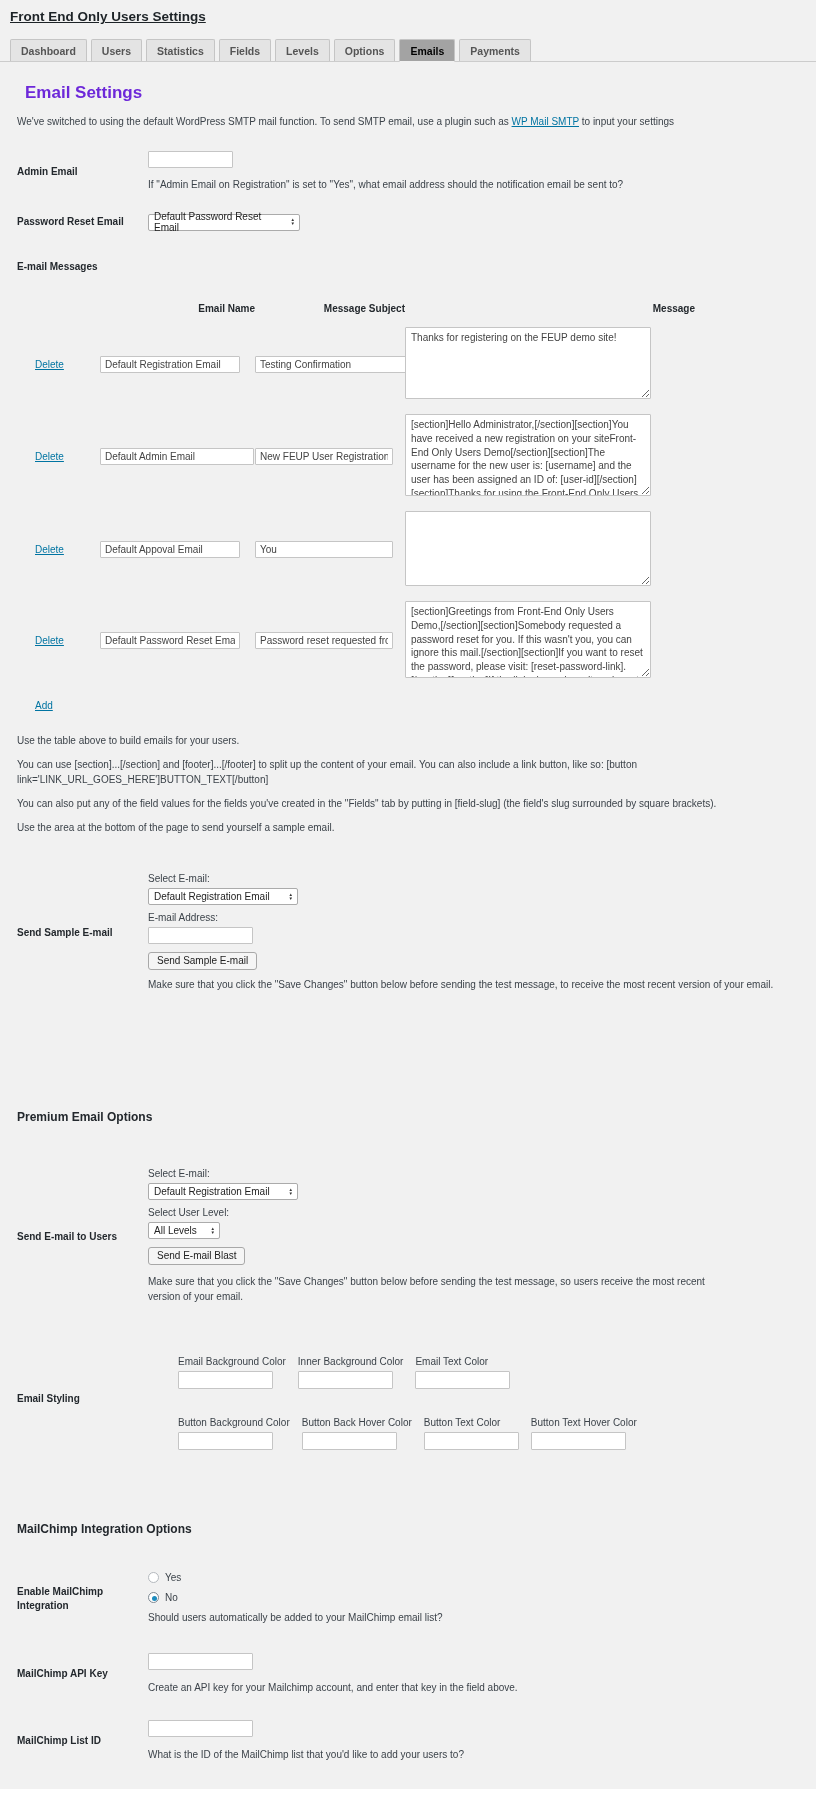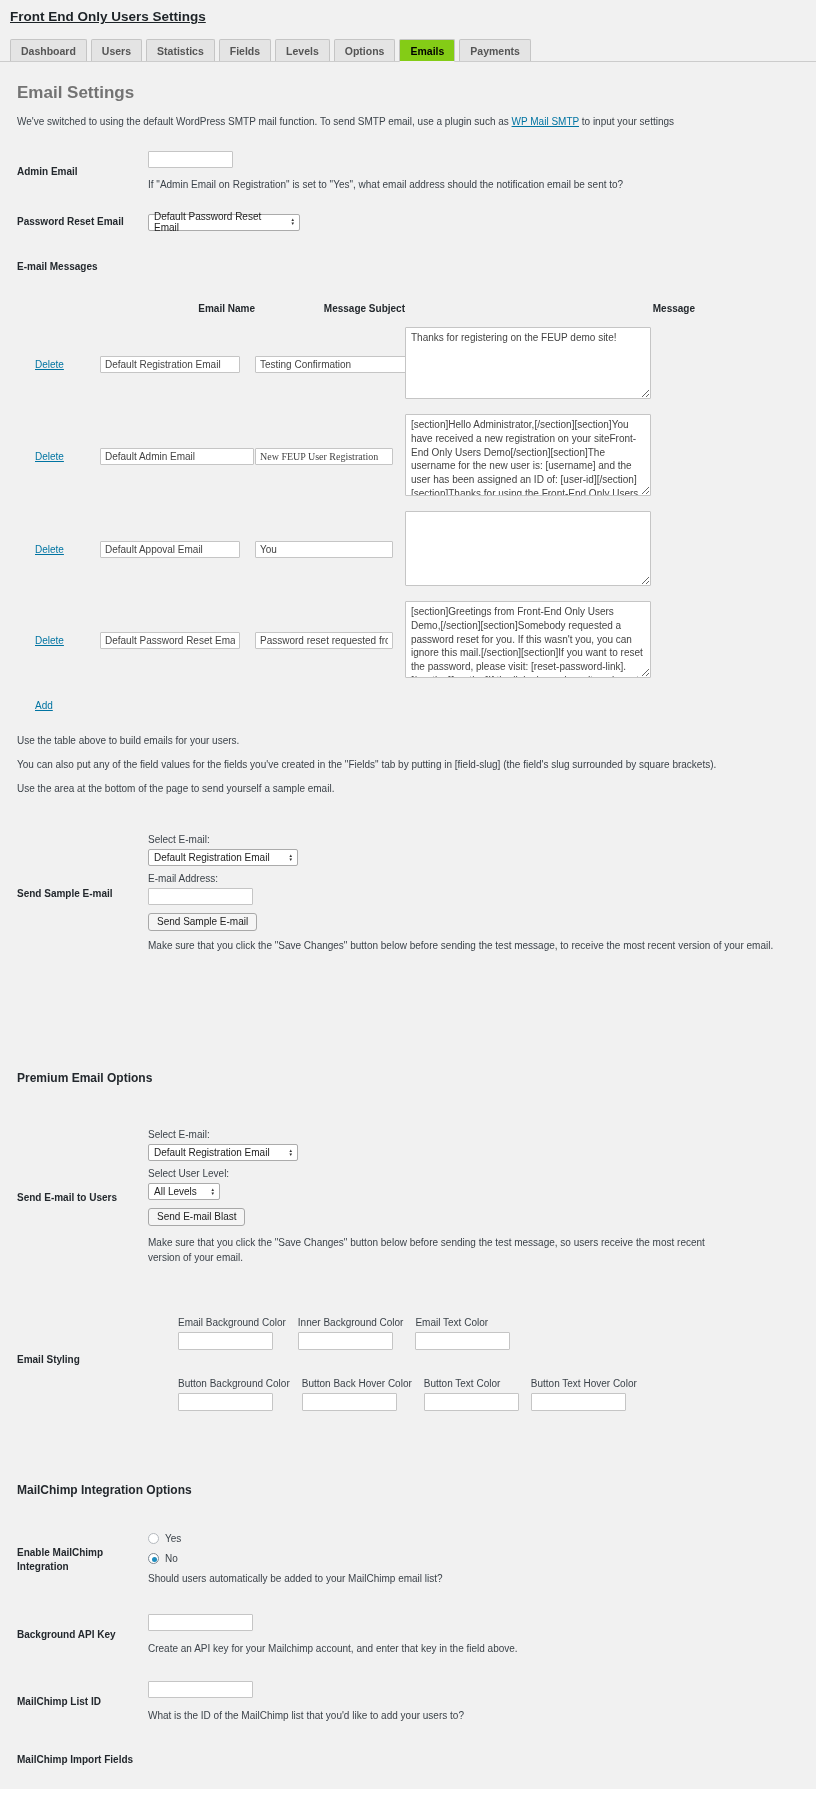--- a/index.html
+++ b/index.html
@@ -11,23 +11,23 @@
   }
   a { color:#0074a2; text-decoration:underline; cursor:pointer; }
   .page-title { font-size:13.5px; font-weight:bold; color:#1d2327; margin:0; padding:9px 0 0 10px;text-decoration:underline; }
   
   .tab-bar { display:flex; gap:4px; margin-top:15px; padding:0 0 0 10px; border-bottom:1px solid #ccc; }
   .nav-tab {
     display:inline-block; padding:5px 10px 4px; background:#e4e4e4; border:1px solid #c5c5c5;
     border-bottom:none; border-radius:2px 2px 0 0; font-size:10.5px; font-weight:bold;
     color:#555; text-decoration:none; margin-bottom:0;
   }
-  .nav-tab-active { background:#84cc16; color:#000; border-bottom:1px solid #f1f1f1; margin-bottom:-1px; }
+  .nav-tab-active { background:#a3a3a3; color:#000; border-bottom:1px solid #f1f1f1; margin-bottom:-1px; }
   .content { padding:0 17px; }
-  .h-main { font-size:17px; font-weight:600; color:#737373; margin:21px 0 0; }
+  .h-main { font-size:17px; font-weight:600; color:#6d28d9; margin:21px 8px 0; }
   .h-sub { font-size:12px; font-weight:bold; color:#23282d; margin:0; }
   .intro { margin:13px 0 0; }
   .form-row { display:flex; align-items:center; }
   .flabel { width:131px; flex:none; font-weight:bold; color:#23282d; line-height:1.35; padding-top:2px; }
   .ffield { flex:1; }
   input.txt, textarea {
     border:1px solid #c5c5c5; background:#fff; color:#444;
     font-family:"Liberation Sans", sans-serif; font-size:10px; border-radius:1px;
   }
   input.txt { height:17px; padding:1px 4px; }
@@ -124,21 +124,21 @@
     <div class="erow">
       <div><a>Delete</a></div>
       <div><input class="txt" style="width: 140px;" value="Default Registration Email"></div>
       <div><input class="txt" style="width: 162px;" value="Testing Confirmation"></div>
       <div><textarea style="height: 72px;">Thanks for registering on the FEUP demo site!</textarea></div>
     </div>
 
     <div class="erow">
       <div><a>Delete</a></div>
       <div><input class="txt" style="width: 154px;" value="Default Admin Email"></div>
-      <div><input class="txt" style="width: 138px; font-family: Liberation Serif, serif;" value="New FEUP User Registration"></div>
+      <div><input class="txt" style="width: 138px;" value="New FEUP User Registration"></div>
       <div><textarea style="height: 82px;">[section]Hello Administrator,[/section][section]You have received a new registration on your siteFront-End Only Users Demo[/section][section]The username for the new user is: [username] and the user has been assigned an ID of: [user-id][/section][section]Thanks for using the Front-End Only Users plugin![/section]</textarea></div>
     </div>
 
     <div class="erow">
       <div><a>Delete</a></div>
       <div><input class="txt" style="width: 140px;" value="Default Appoval Email"></div>
       <div><input class="txt" style="width: 138px;" value="You"></div>
       <div><textarea style="height: 75px;"></textarea></div>
     </div>
 
@@ -146,20 +146,21 @@
       <div><a>Delete</a></div>
       <div><input class="txt" style="width: 140px;" value="Default Password Reset Email"></div>
       <div><input class="txt" style="width: 138px;" value="Password reset requested from Fro"></div>
       <div><textarea style="height: 77px; overflow-y: scroll;">[section]Greetings from Front-End Only Users Demo,[/section][section]Somebody requested a password reset for you. If this wasn't you, you can ignore this mail.[/section][section]If you want to reset the password, please visit: [reset-password-link].[/section][section]If the link above doesn't work, go to the password reset confirmation page and enter your email address and the following</textarea></div>
     </div>
   </div>
 
   <a class="add-link">Add</a>
 
   <p class="note" style="margin-top:22px;">Use the table above to build emails for your users.</p>
+  <p class="note">You can use [section]...[/section] and [footer]...[/footer] to split up the content of your email. You can also include a link button, like so: [button link='LINK_URL_GOES_HERE']BUTTON_TEXT[/button]</p>
   <p class="note">You can also put any of the field values for the fields you've created in the "Fields" tab by putting in [field-slug] (the field's slug surrounded by square brackets).</p>
   <p class="note">Use the area at the bottom of the page to send yourself a sample email.</p>
 
   
   <div class="form-row" style="margin-top:38px;">
     <div class="flabel">Send Sample E-mail</div>
     <div class="ffield">
       <div class="small-label">Select E-mail:</div>
       <div class="fsel" style="width:150px;">
         <span>Default Registration Email</span>
@@ -257,21 +258,21 @@
       </div>
       <div class="radio-line">
         <span class="radio checked"></span>
         <span>No</span>
       </div>
       <div class="help">Should users automatically be added to your MailChimp email list?</div>
     </div>
   </div>
 
   <div class="form-row" style="margin-top:30px;">
-    <div class="flabel">Background API Key</div>
+    <div class="flabel">MailChimp API Key</div>
     <div class="ffield">
       <input class="txt" style="width: 105px;" value="">
       <div class="help" style="margin-top:12px;">Create an API key for your Mailchimp account, and enter that key in the field above.</div>
     </div>
   </div>
 
   <div class="form-row" style="margin-top:27px;">
     <div class="flabel">MailChimp List ID</div>
     <div class="ffield">
       <input class="txt" style="width: 105px;" value="">

